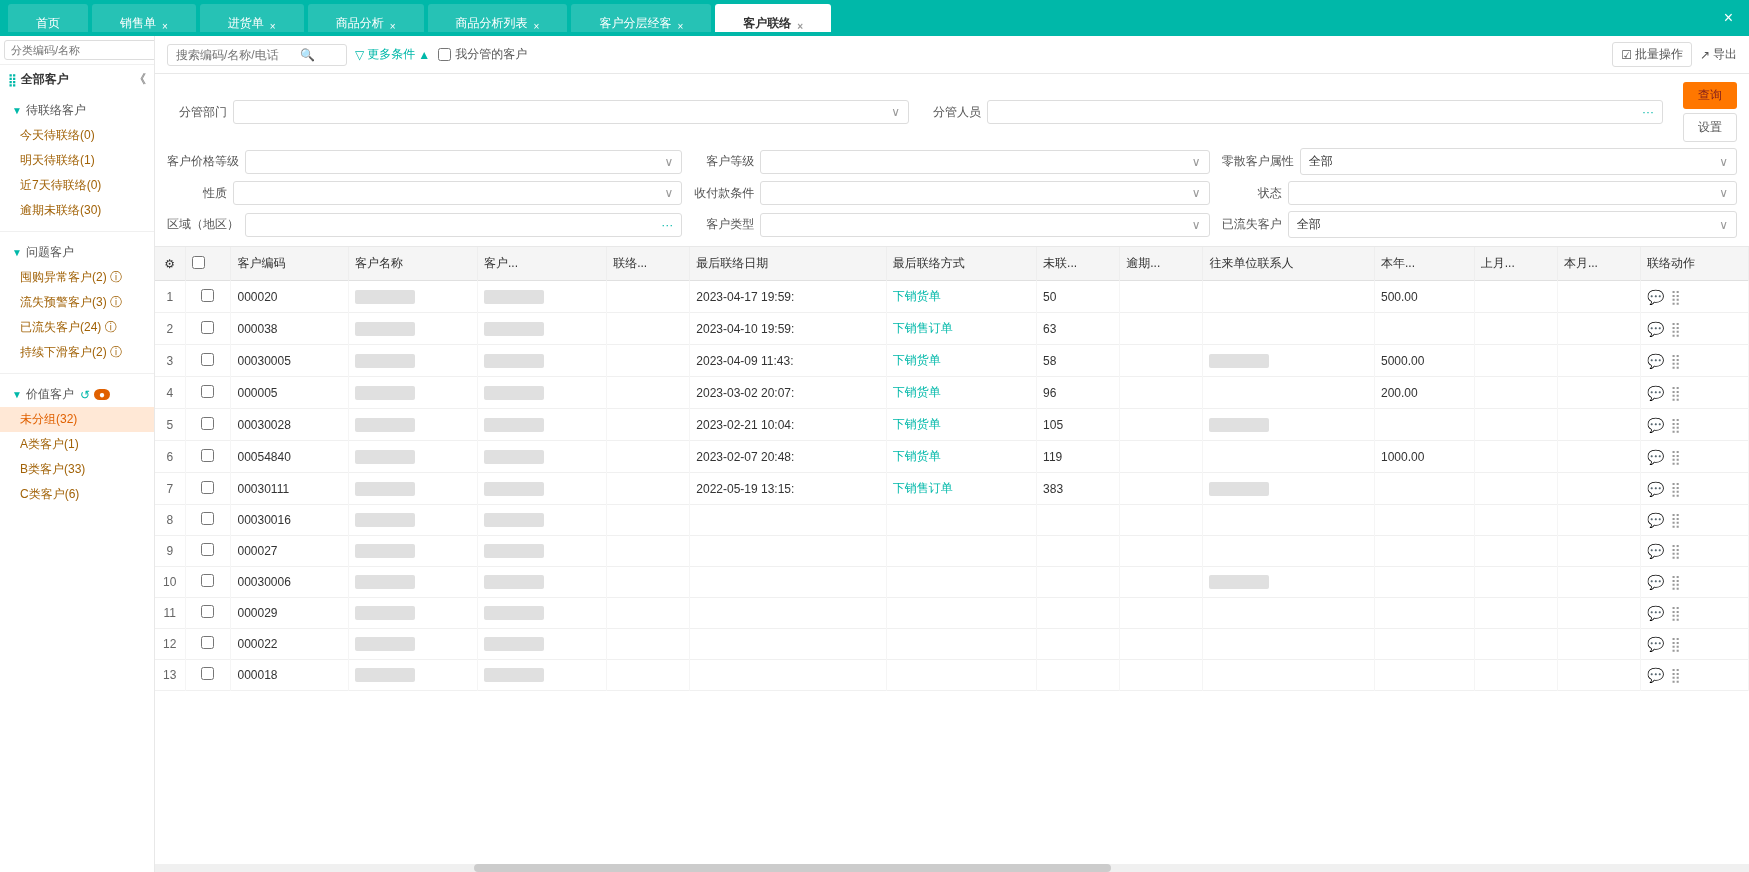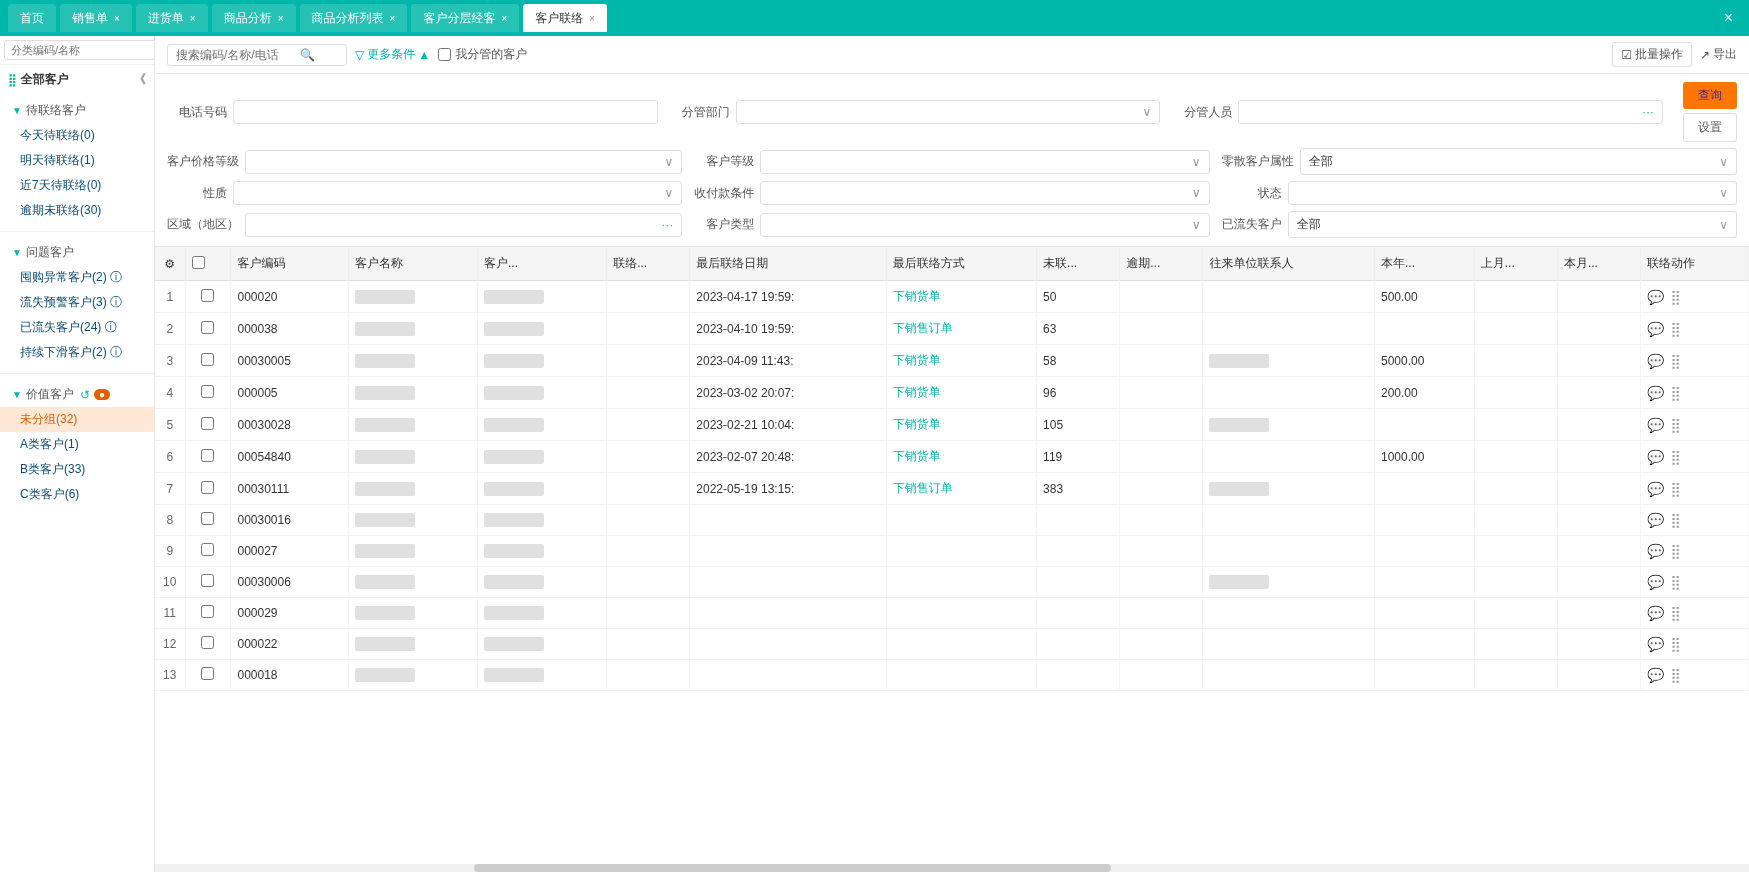--- a/index.html
+++ b/index.html
@@ -9,33 +9,34 @@
     .top-nav {
       display: flex;
       align-items: center;
       background: #00b8a9;
       height: 36px;
       padding: 0 8px;
       gap: 4px;
     }
     .nav-tab {
       display: flex;
-      align-items: center;
-      padding: 0 12px;
+      align-items: flex-end;
+      padding: 0 28px;
       height: 28px;
       background: rgba(255,255,255,0.15);
       color: #fff;
       border-radius: 3px 3px 0 0;
       cursor: pointer;
       gap: 6px;
       white-space: nowrap;
     }
     .nav-tab.active {
       background: #fff;
       color: #333;
+      font-weight: bold;
     }
     .nav-tab .close-icon { color: #fff; font-size: 10px; }
     .nav-tab.active .close-icon { color: #999; }
     .nav-spacer { flex: 1; }
     .nav-close-btn { color: #fff; cursor: pointer; font-size: 16px; padding: 0 8px; }
 
     
     .main-layout {
       display: flex;
       height: calc(100vh - 36px);
@@ -86,21 +87,21 @@
       display: flex;
       align-items: center;
       padding: 4px 8px 4px 12px;
       color: #555;
       cursor: pointer;
       gap: 4px;
     }
     .sidebar-group-title .arrow { color: #00b8a9; font-size: 10px; }
     .sidebar-item {
       padding: 4px 8px 4px 20px;
-      color: #0c4a6e;
+      color: #a16207;
       cursor: pointer;
     }
     .sidebar-item.active { background: #ffe8d6; color: #e06000; }
     .sidebar-divider { height: 1px; background: #f0f0f0; margin: 4px 0; }
 
     
     .content-area {
       flex: 1;
       display: flex;
       flex-direction: column;
@@ -215,21 +216,21 @@
     .filter-select .arrow-down { color: #999; }
     .filter-select .more-btn { color: #00b8a9; }
     .filter-actions {
       display: flex;
       flex-direction: column;
       gap: 4px;
       margin-left: 8px;
     }
     .btn-query {
       background: #ff7700;
-      color: #4c1d95;
+      color: #7f1d1d;
       border: none;
       border-radius: 3px;
       padding: 5px 14px;
       cursor: pointer;
       font-size: 12px;
     }
     .btn-reset {
       background: #fff;
       color: #555;
       border: 1px solid #ddd;
@@ -481,24 +482,20 @@
       <div class="export-btn">
         <span>↗</span>
         <span>导出</span>
       </div>
     </div>
 
     <div class="advanced-filter">
 
       <div class="filter-row">
         <div class="filter-field">
-          <span class="filter-label">电话号码</span>
-          <input class="filter-input" type="text" style="">
-        </div>
-        <div class="filter-field">
           <span class="filter-label">分管部门</span>
           <div class="filter-select">
             <span></span>
             <span class="arrow-down">∨</span>
           </div>
         </div>
         <div class="filter-field">
           <span class="filter-label">分管人员</span>
           <div class="filter-select">
             <span></span>

